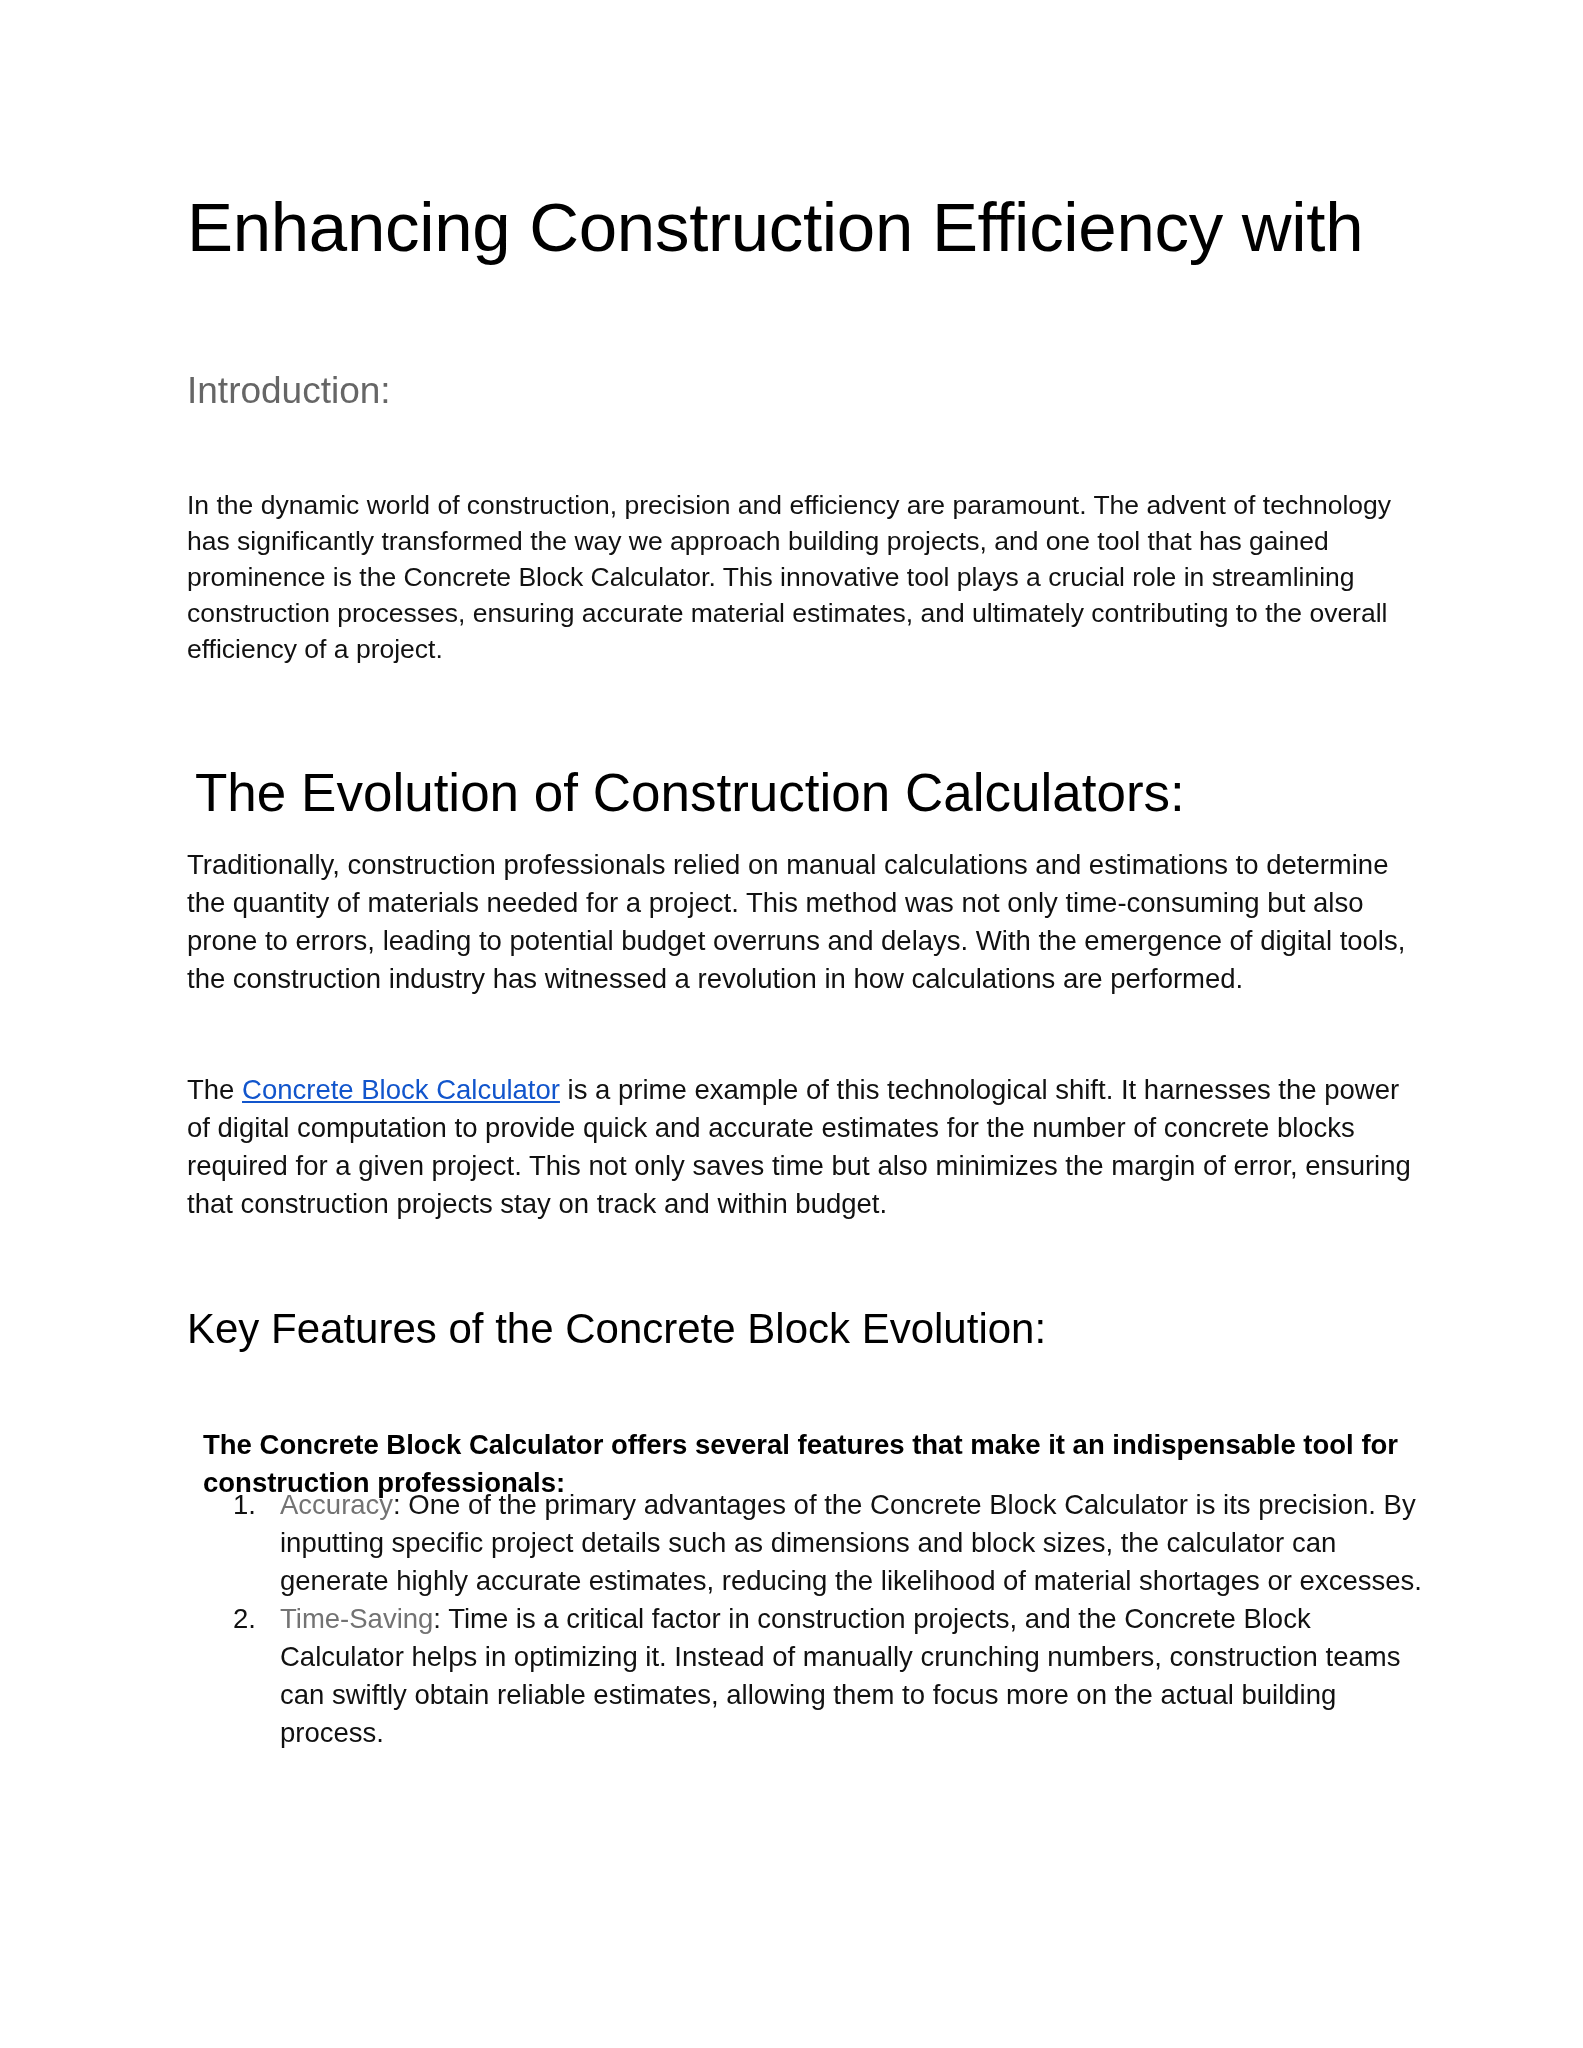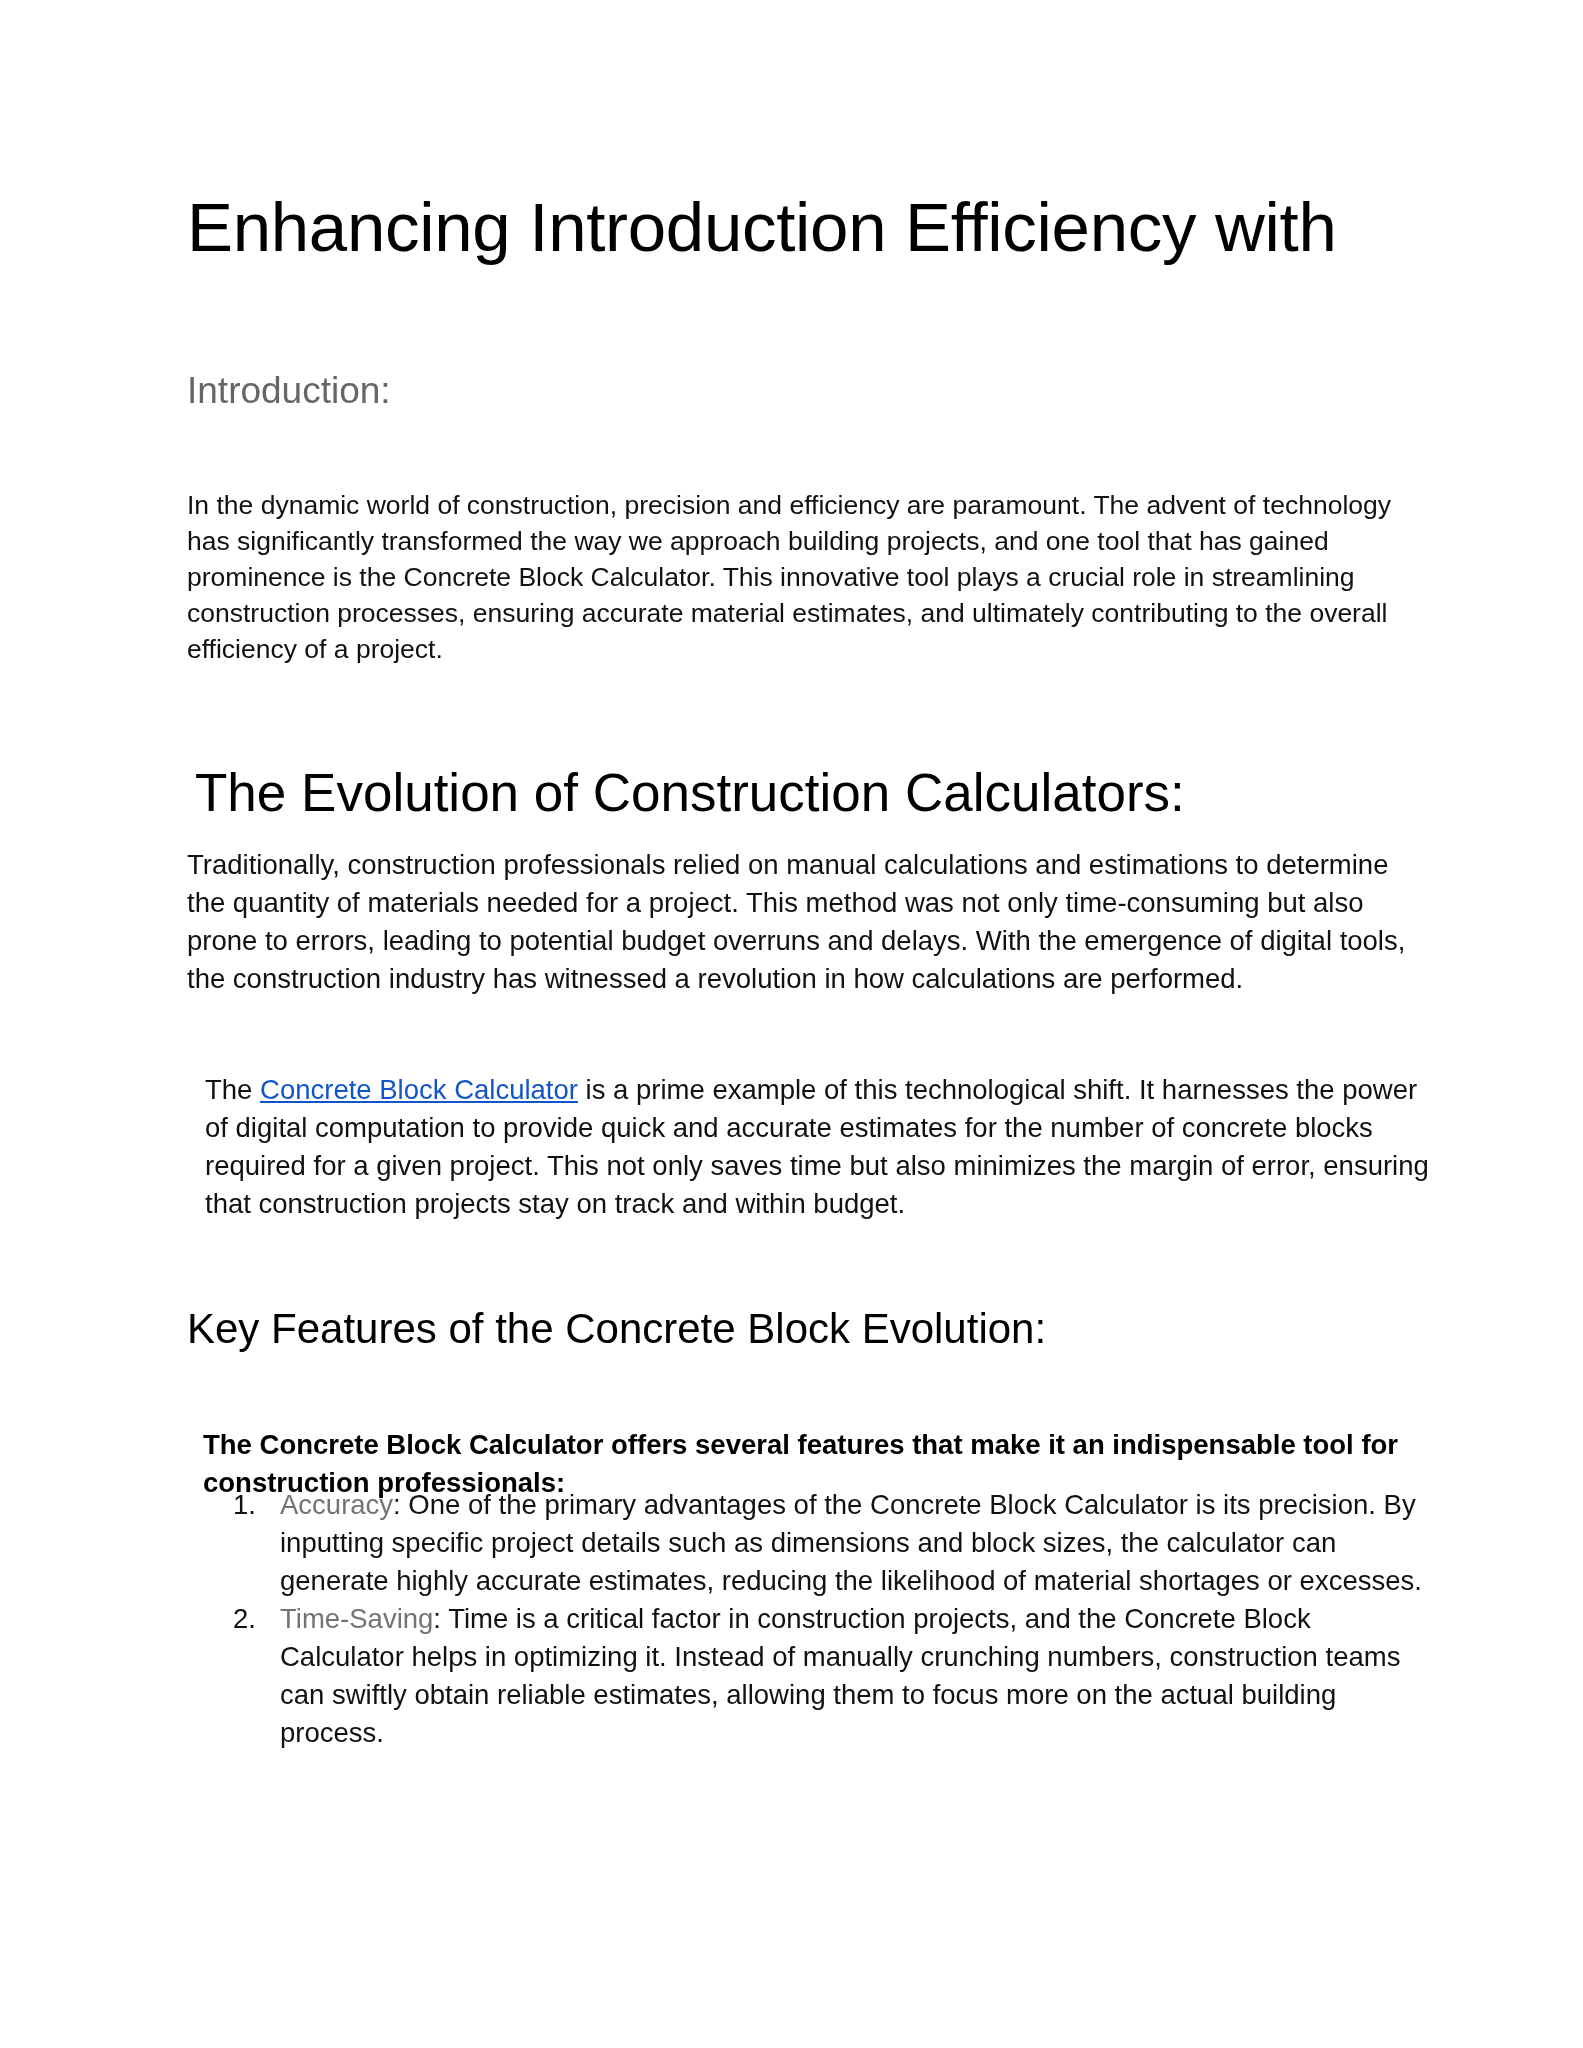--- a/index.html
+++ b/index.html
@@ -40,32 +40,32 @@
     position: relative; padding-left: 93px; font-size: 27.5px; line-height: 38px; color: #111;
   }
   .list .num { position: absolute; left: 46px; top: 0; }
   .list b { font-weight: normal; color: #737373; }
 </style>
 </head>
 <body>
 
 <div class="page">
   <h1 class="title">
-    <span>Enhancing Introduction Efficiency with</span><br>
+    <span>Enhancing Construction Efficiency with</span><br>
   </h1>
 
   <h2 class="subtitle">Introduction:</h2>
 
   <p class="para" style="top:487px;">In the dynamic world of construction, precision and efficiency are paramount. The advent of technology has significantly transformed the way we approach building projects, and one tool that has gained prominence is the Concrete Block Calculator. This innovative tool plays a crucial role in streamlining construction processes, ensuring accurate material estimates, and ultimately contributing to the overall efficiency of a project.</p>
 
   <h2 class="h1" style="top:761px;">The Evolution of Construction Calculators:</h2>
 
   <p class="para big" style="top:846px;">Traditionally, construction professionals relied on manual calculations and estimations to determine the quantity of materials needed for a project. This method was not only time-consuming but also prone to errors, leading to potential budget overruns and delays. With the emergence of digital tools, the construction industry has witnessed a revolution in how calculations are performed.</p>
 
-  <p class="para big" style="top:1071px;margin-left:18px;">
+  <p class="para big" style="top:1071px;">
     <span>The </span><a class="link" href="#">Concrete Block Calculator</a><span> is a prime example of this technological shift. It harnesses the power of digital computation to provide quick and accurate estimates for the number of concrete blocks required for a given project. This not only saves time but also minimizes the margin of error, ensuring that construction projects stay on track and within budget.</span>
   </p>
 
   <h3 class="h2" style="top:1302px;">Key Features of the Concrete Block Evolution:</h3>
 
   <p class="bold-intro">The Concrete Block Calculator offers several features that make it an indispensable tool for construction professionals:</p>
 
   <ol class="list">
     <li>
       <span class="num">1.</span>

